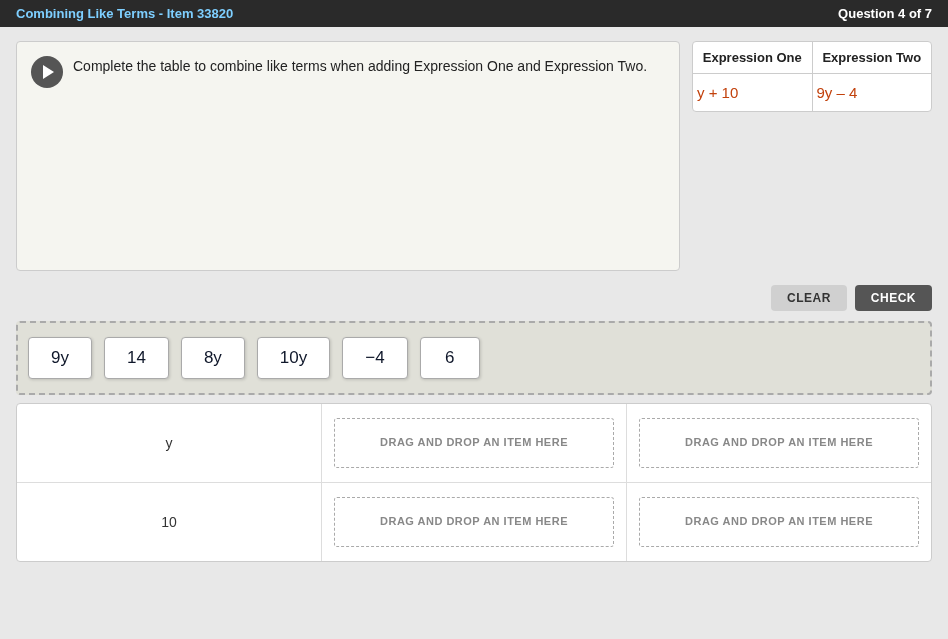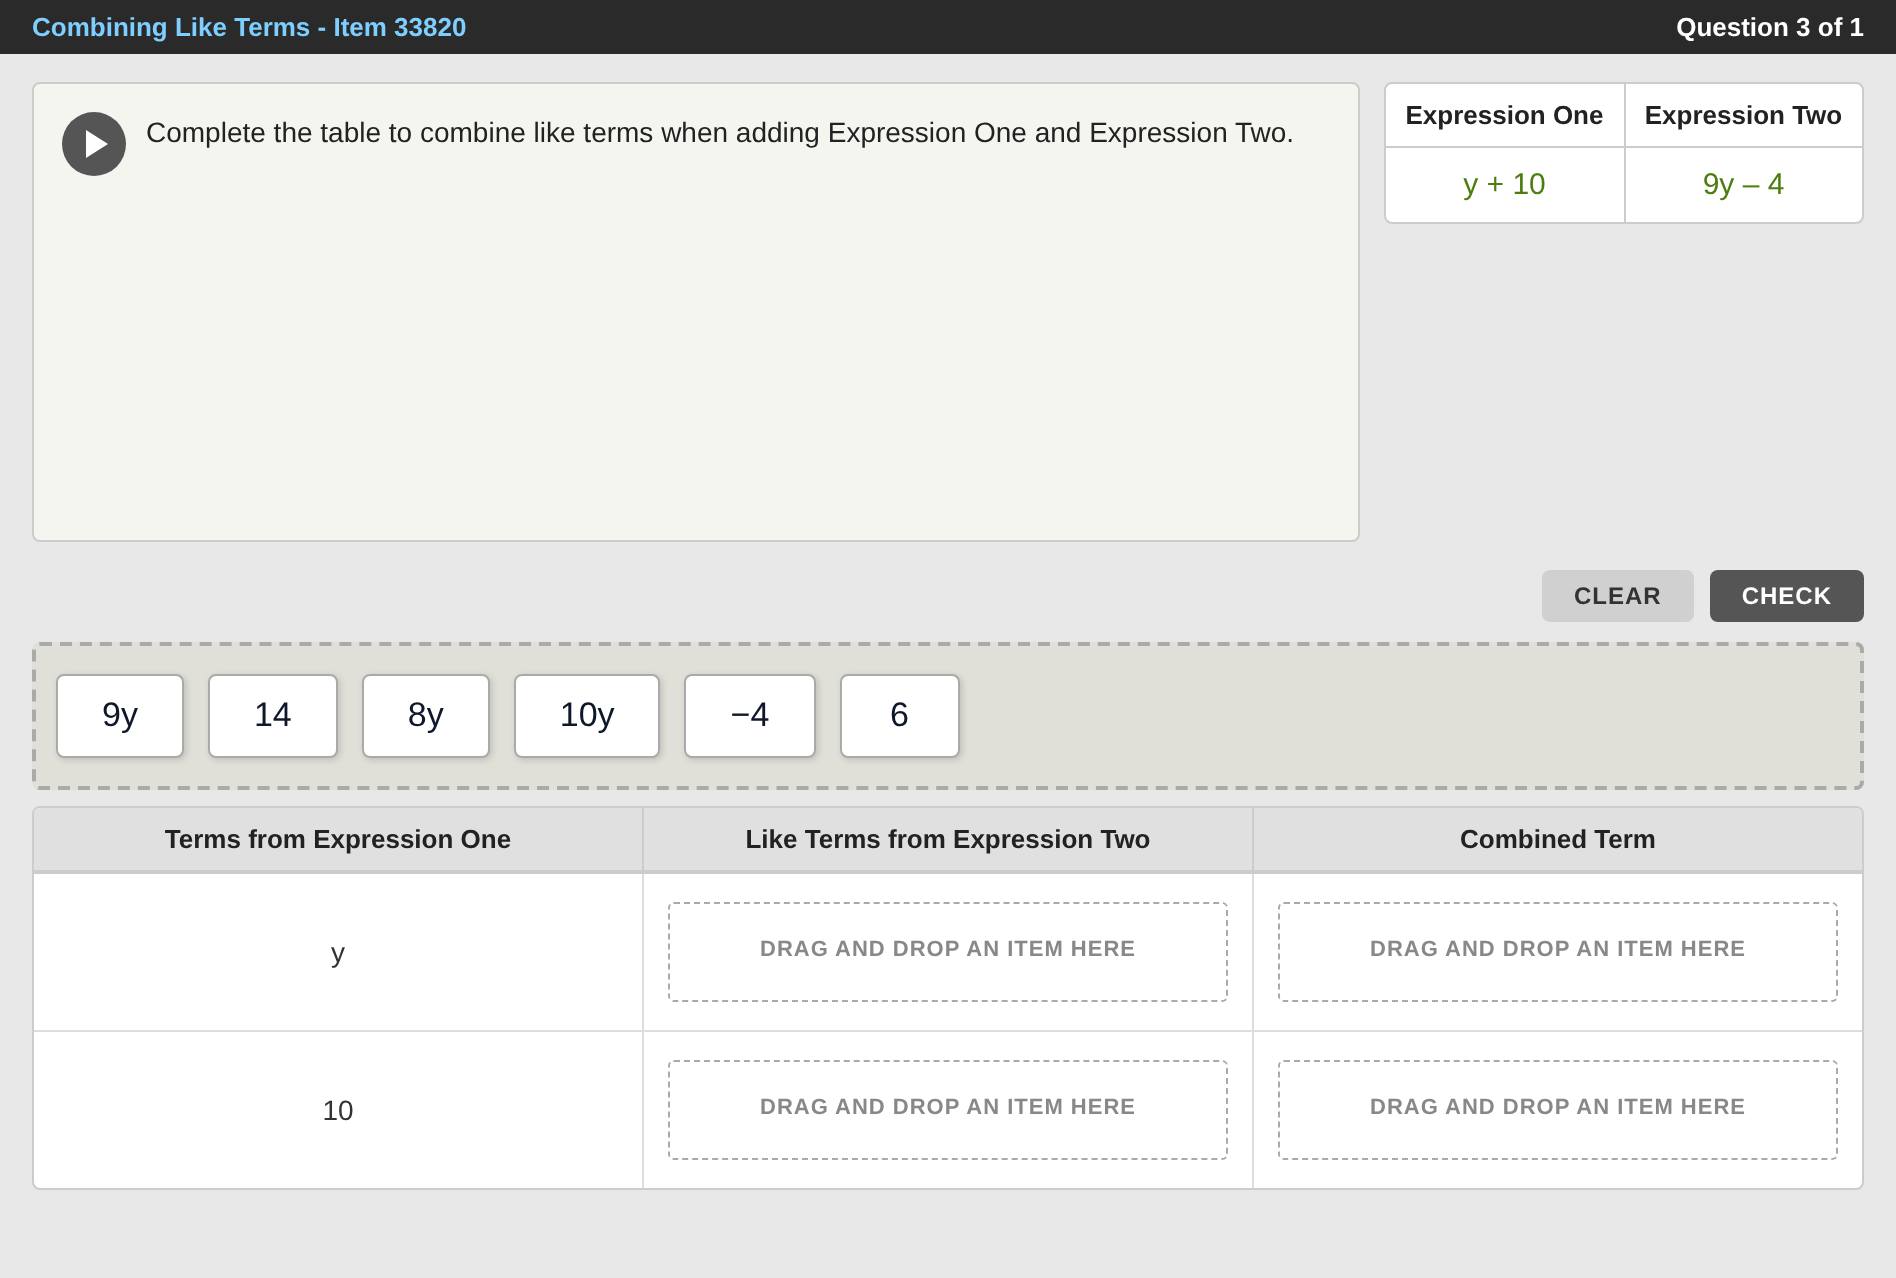--- a/index.html
+++ b/index.html
@@ -72,24 +72,23 @@
       font-weight: bold;
       color: #222;
       border-right: 1px solid #ccc;
     }
     .col-header:last-child { border-right: none; }
     .expressions-table .col-values {
       display: flex;
     }
     .col-value {
       flex: 1;
-      text-align: center;
       padding: 10px 4px;
       font-size: 15px;
-      color: #4d7c0f;
+      color: #c2410c;
       border-right: 1px solid #ccc;
     }
     .col-value:last-child { border-right: none; }
 
     
     .audio-btn {
       width: 32px;
       height: 32px;
       background: #555;
       border-radius: 50%;
@@ -222,21 +221,21 @@
       display: flex;
       align-items: flex-start;
       gap: 10px;
     }
   </style>
 </head>
 <body>
 
 <div class="header">
   <span class="header-title">Combining Like Terms - Item 33820</span>
-  <span class="question-num">Question 3 of 1</span>
+  <span class="question-num">Question 4 of 7</span>
 </div>
 
 <div class="main">
 
   <div class="left-panel">
     <div class="header-area">
       <div class="audio-btn">
         <div class="audio-icon"></div>
       </div>
       <p class="instruction-text">Complete the table to combine like terms when adding Expression One and Expression Two.</p>
@@ -265,25 +264,20 @@
 <div class="tiles-area">
 <div class="tile" draggable="true">9y</div>
     <div class="tile" draggable="true">14</div>
     <div class="tile" draggable="true">8y</div>
     <div class="tile" draggable="true">10y</div>
     <div class="tile" draggable="true">−4</div>
     <div class="tile" draggable="true">6</div>
   </div>
 
 <div class="table-area">
-  <div class="table-header-row">
-  <div class="th">Terms from Expression One</div>
-      <div class="th">Like Terms from Expression Two</div>
-      <div class="th">Combined Term</div>
-    </div>
 <div class="table-body-row">
       <div class="td">y</div>
       <div class="td">
         <div class="drop-zone">DRAG AND DROP
 AN ITEM HERE</div>
       </div>
       <div class="td">
         <div class="drop-zone">DRAG AND DROP
 AN ITEM HERE</div>
       </div>

